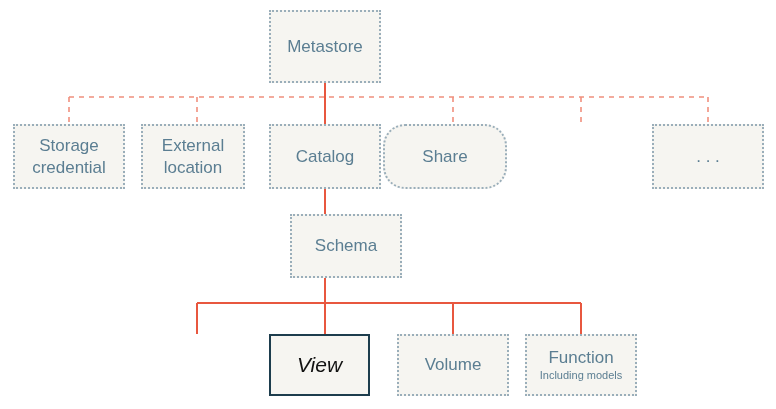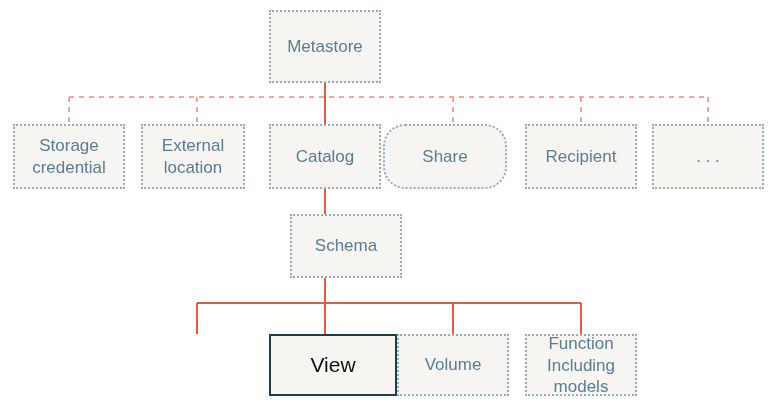--- a/index.html
+++ b/index.html
@@ -43,21 +43,21 @@
     color: #5b7e92;
     font-size: 17px;
     line-height: 1.25;
   }
   .node .label {
     display: block;
     white-space: pre-line;
   }
   .node .sublabel {
     display: block;
-    font-size: 17px;
+    font-size: 11px;
     line-height: 1.25;
     color: #5b7e92;
     margin-top: 1px;
   }
 
   
   .node.highlight {
     background: #f6f5f1;
     border: 2px solid #1d3d4d;
     color: #121212;
@@ -107,34 +107,31 @@
   </div>
 
   <div class="node" style="left:269px; top:124px; width:112px; height:65px;">
     <span class="label">Catalog</span>
   </div>
 
   <div class="node" style="left:383px; top:124px; width:124px; height:65px;border-radius:22px;">
     <span class="label">Share</span>
   </div>
 
-  <div class="node" style="left:525px; top:124px; width:112px; height:65px;">
-    <span class="label">Recipient</span>
-  </div>
 
   <div class="node" style="left:652px; top:124px; width:112px; height:65px;">
     <span class="label">. . .</span>
   </div>
 
   <div class="node" style="left:269px; top:214px; width:112px; height:64px;margin-left:21px;">
     <span class="label">Schema</span>
   </div>
 
 
-  <div class="node highlight" style="left:269px; top:334px; width:128px; height:62px;">
+  <div class="node highlight" style="left:269px; top:334px; width:101px; height:62px;font-style:italic;">
     <span class="label">View</span>
   </div>
 
   <div class="node" style="left:397px; top:334px; width:112px; height:62px;">
     <span class="label">Volume</span>
   </div>
 
   <div class="node" style="left:525px; top:334px; width:112px; height:62px;">
     <span class="label">Function</span>
     <span class="sublabel">Including

